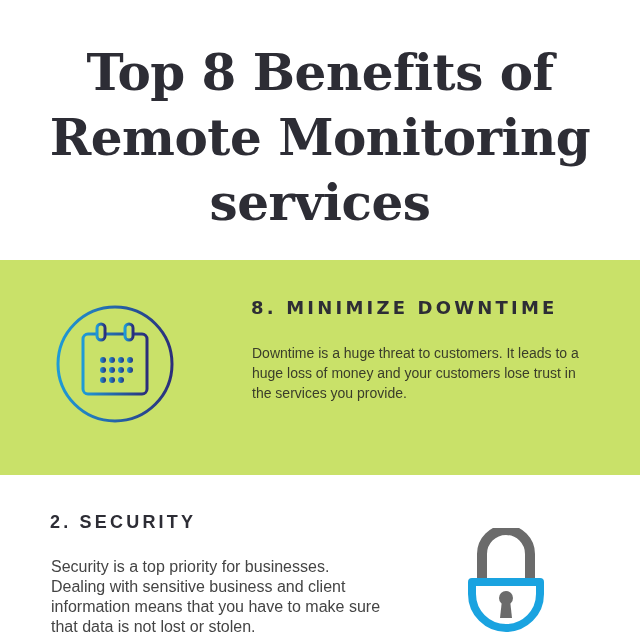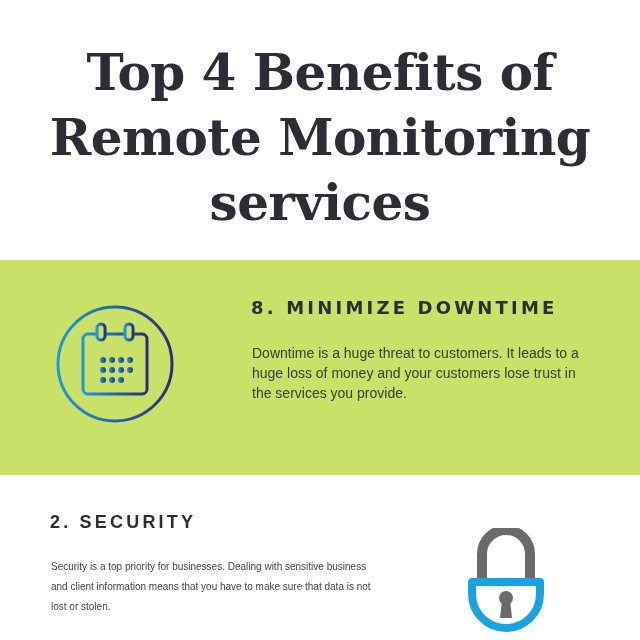--- a/index.html
+++ b/index.html
@@ -3,28 +3,28 @@
 <meta charset="utf-8">
 <style>
   html, body { margin:0; padding:0; }
   body { width:640px; height:640px; overflow:hidden; background:#ffffff; position:relative; font-family:"DejaVu Sans", sans-serif; }
   .title { position:absolute; left:0; top:40px; width:640px; text-align:center; font-family:"DejaVu Serif", serif; font-weight:bold; color:#2d2d35; font-size:50px; line-height:65px; letter-spacing:-0.5px; }
   .band { position:absolute; left:0; top:260px; width:640px; height:215px; background:#c9e169; }
   .icon-cal { position:absolute; left:55px; top:304px; width:120px; height:120px; }
   .s1-head { position:absolute; left:251px; top:297px; font-family:"DejaVu Sans", sans-serif; font-weight:bold; font-size:18px; letter-spacing:3.2px; color:#2d2d35; }
   .s1-body { position:absolute; left:252px; top:343px; width:340px; font-family:"Liberation Sans", sans-serif; font-size:14px; line-height:20px; color:#3a3d2a; }
   .s2-head { position:absolute; left:50px; top:512px; font-family:Liberation Sans, sans-serif; font-weight:bold; font-size:18px; letter-spacing:3.2px; color:#2d2d35; }
-  .s2-body { position:absolute; left:51px; top:557px; width:330px; font-family:"Liberation Sans", sans-serif; font-size:10px; line-height:20px; color:#444; }
+  .s2-body { position:absolute; left:51px; top:557px; width:330px; font-family:"Liberation Sans", sans-serif; font-size:16px; line-height:20px; color:#444; }
   .icon-lock { position:absolute; left:468px; top:528px; width:76px; height:106px; }
 </style>
 </head>
 <body>
 
 <div class="title">
-  <div>Top 4 Benefits of</div>
+  <div>Top 8 Benefits of</div>
   <div>Remote Monitoring</div>
   <div>services</div>
 </div>
 
 <div class="band"></div>
 
 <svg class="icon-cal" viewBox="0 0 120 120">
   <defs>
     <linearGradient id="g1" x1="0" y1="0" x2="1" y2="0">
       <stop offset="0" stop-color="#1e9bd7"></stop>

